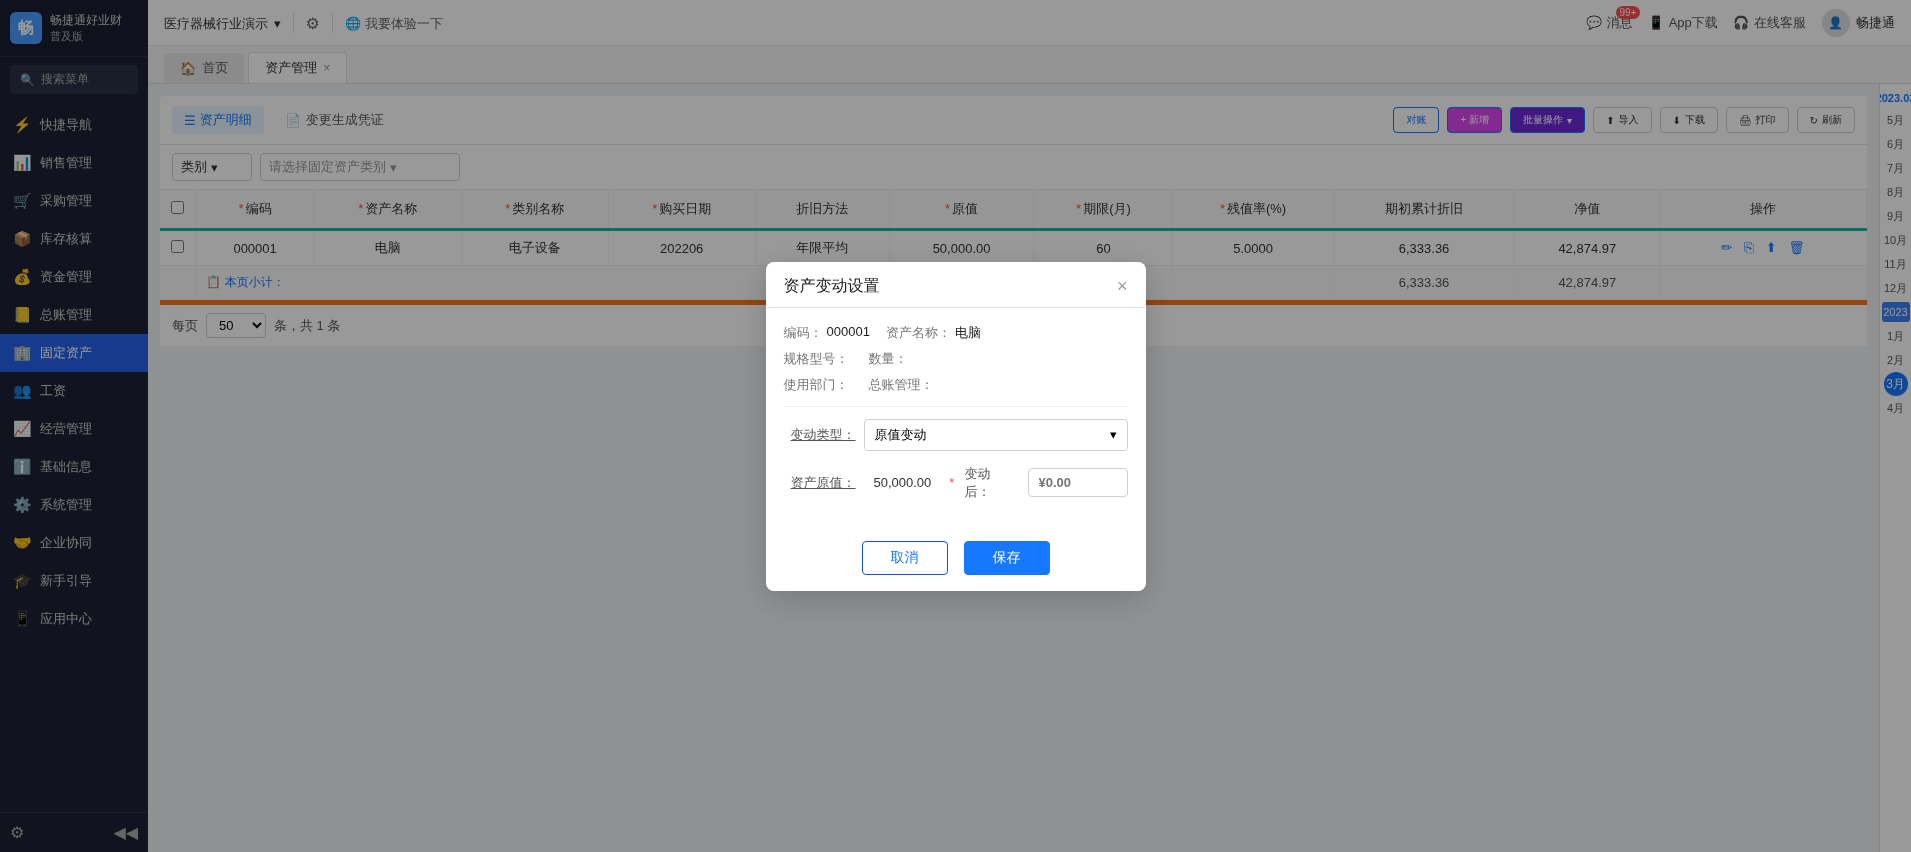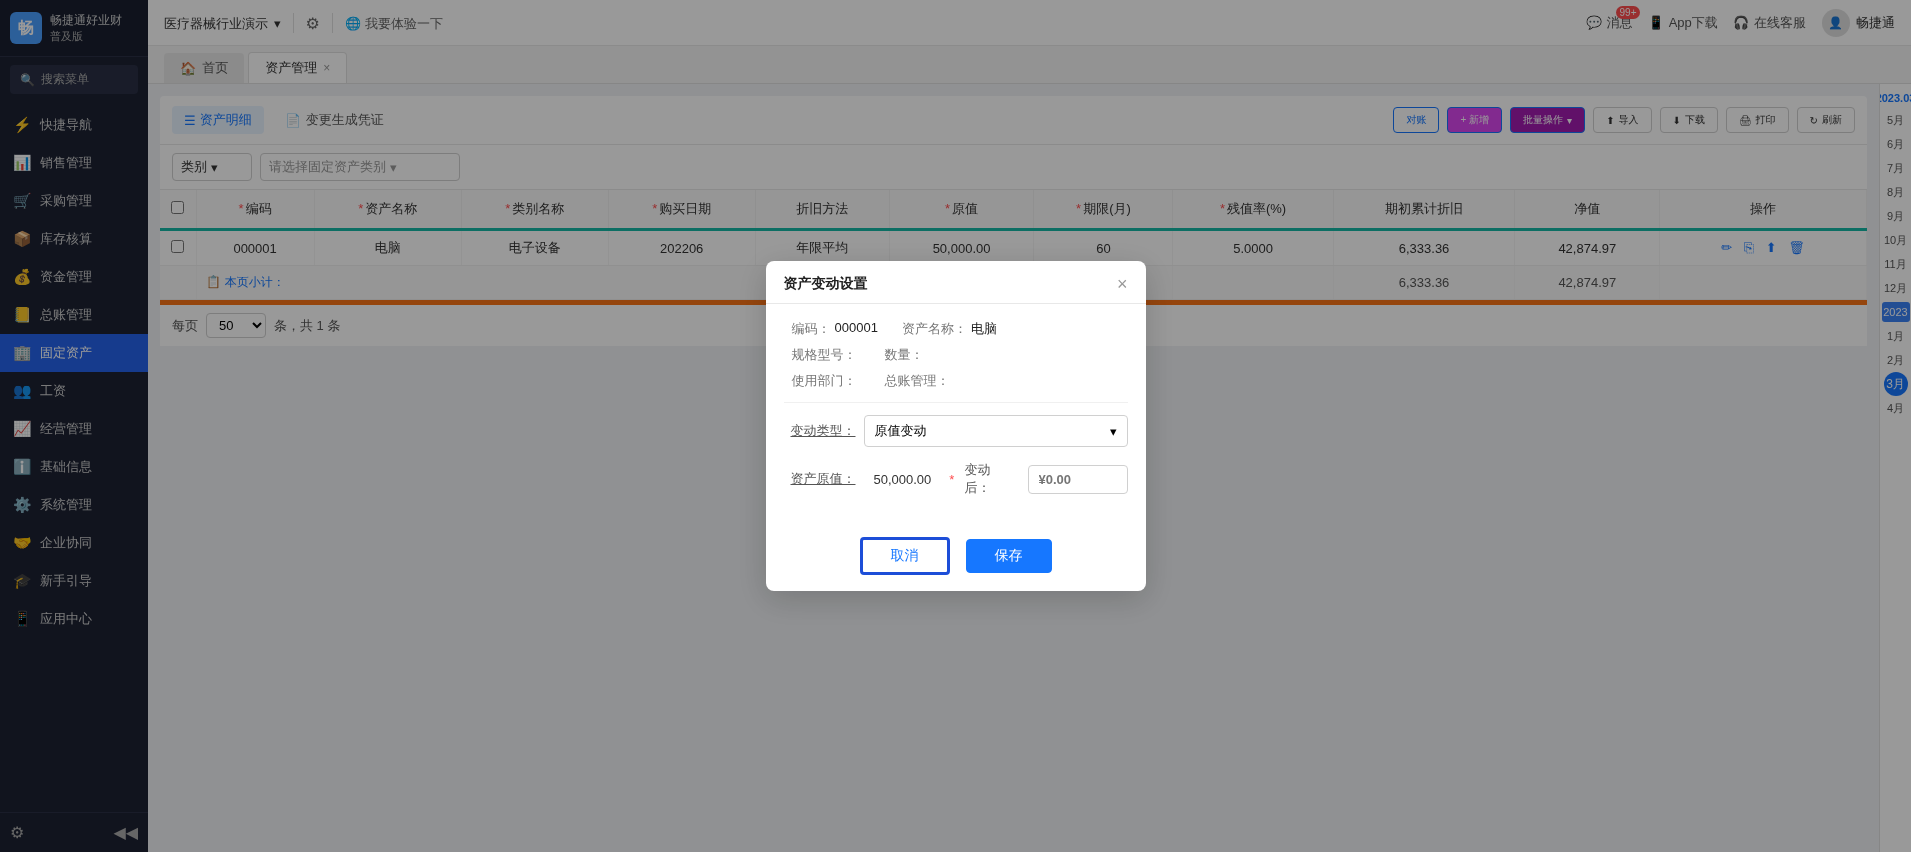--- a/index.html
+++ b/index.html
@@ -50,21 +50,21 @@
     
     .toolbar { background: #fff; padding: 10px 12px; display: flex; align-items: center; gap: 10px; border-radius: 4px 4px 0 0; border-bottom: 1px solid #e8e8e8; flex-wrap: wrap; }
     .toolbar-left { display: flex; align-items: center; gap: 10px; flex: 1; }
     .toolbar-right { display: flex; align-items: center; gap: 8px; }
     .view-btn { padding: 5px 12px; border: none; border-radius: 4px; cursor: pointer; font-size: 13px; display: flex; align-items: center; gap: 4px; }
     .view-btn.active { background: #e8f4ff; color: #1677ff; }
     .view-btn.inactive { background: transparent; color: #555; }
     .action-btn { padding: 5px 12px; border: 1px solid #d0d0d0; border-radius: 4px; background: #fff; cursor: pointer; font-size: 10px; color: #333; display: flex; align-items: center; gap: 4px; }
     .action-btn.primary { background: #d946ef; color: #fff; border-color: #1677ff; }
     .action-btn.primary-outline { background: #fff; color: #1677ff; border-color: #1677ff; }
-    .action-btn.dropdown { background: #a21caf; color: #fff; border-color: #1677ff; }
+    .action-btn.dropdown { background: #6d28d9; color: #fff; border-color: #1677ff; }
     .filter-area { background: #fff; padding: 8px 12px; display: flex; align-items: center; gap: 8px; border-bottom: 1px solid #e8e8e8; }
     .filter-select { padding: 4px 8px; border: 1px solid #d0d0d0; border-radius: 4px; background: #fff; font-size: 13px; color: #333; display: flex; align-items: center; gap: 4px; cursor: pointer; min-width: 80px; }
     .filter-select-wide { padding: 4px 8px; border: 1px solid #d0d0d0; border-radius: 4px; background: #fff; font-size: 13px; color: #999; display: flex; align-items: center; gap: 4px; cursor: pointer; min-width: 200px; }
 
     
     .table-wrap { background: #fff; overflow: auto; }
     table { width: 100%; border-collapse: collapse; font-size: 13px; }
     th { background: #fafafa; color: #333; font-weight: 500; padding: 10px 10px; border-bottom: 3px solid #14b8a6; border-right: 1px solid #f0f0f0; text-align: center; white-space: nowrap; }
     td { padding: 8px 10px; border-bottom: 1px solid #f0f0f0; border-right: 1px solid #f5f5f5; text-align: center; color: #333; }
     td.left { text-align: left; }
@@ -80,36 +80,36 @@
     
     .pagination { background: #fff; padding: 8px 12px; display: flex; align-items: center; gap: 8px; border-top: 5px solid #f97316; font-size: 13px; color: #555; }
     .page-select { padding: 3px 8px; border: 1px solid #d0d0d0; border-radius: 4px; background: #fff; font-size: 13px; }
 
     
     .overlay { position: fixed; inset: 0; background: rgba(0,0,0,0.4); z-index: 100; display: flex; align-items: center; justify-content: center; }
 
     
     .dialog { background: #fff; border-radius: 8px; width: 380px; box-shadow: 0 8px 32px rgba(0,0,0,0.18); overflow: hidden; }
     .dialog-header { padding: 14px 18px 10px; display: flex; align-items: center; justify-content: space-between; border-bottom: 1px solid #e8e8e8; }
-    .dialog-title { font-size: 14px; font-weight: 700; color: #222; }
+    .dialog-title { font-size: 16px; font-weight: 400; color: #222; }
     .dialog-close { color: #999; cursor: pointer; font-size: 18px; line-height: 1; }
     .dialog-body { padding: 16px 18px; }
     .dialog-info-row { display: flex; gap: 16px; margin-bottom: 8px; font-size: 13px; color: #333; }
-    .dialog-info-item { display: flex; gap: 4px; margin-left: 8px; }
+    .dialog-info-item { display: flex; gap: 4px; }
     .dialog-info-label { color: #777; }
     .dialog-info-value { color: #222; font-weight: 500; }
     .dialog-divider { height: 1px; background: #f0f0f0; margin: 12px 0; }
     .dialog-field-row { display: flex; align-items: center; gap: 8px; margin-bottom: 14px; font-size: 13px; }
     .dialog-field-label { color: #555; width: 72px; text-align: right; flex-shrink: 0; text-decoration: underline; }
     .dialog-field-select { flex: 1; padding: 6px 10px; border: 1px solid #d0d0d0; border-radius: 4px; background: #fff; font-size: 13px; display: flex; align-items: center; justify-content: space-between; cursor: pointer; }
     .dialog-field-static { flex: 1; padding: 6px 10px; font-size: 13px; color: #333; }
     .dialog-field-input { flex: 1; padding: 6px 10px; border: 1px solid #d0d0d0; border-radius: 4px; font-size: 13px; color: #999; outline: none; }
     .required-dot { color: #ff4d4f; margin-right: 2px; }
     .dialog-footer { padding: 10px 18px 16px; display: flex; align-items: center; justify-content: center; gap: 16px; }
-    .btn-cancel { padding: 7px 28px; border: 3px solid #1d4ed8; border-radius: 4px; background: #fff; color: #1677ff; font-size: 14px; cursor: pointer; }
+    .btn-cancel { padding: 7px 28px; border: 1px solid #1d4ed8; border-radius: 4px; background: #fff; color: #1677ff; font-size: 14px; cursor: pointer; }
     .btn-save { padding: 7px 28px; border: 1px solid #1677ff; border-radius: 4px; background: #1677ff; color: #fff; font-size: 14px; cursor: pointer; }
 
     .checkbox-cell { width: 36px; }
     input[type=checkbox] { cursor: pointer; }
   </style>
 </head>
 <body>
 
 <div class="sidebar">
   <div class="sidebar-logo">

